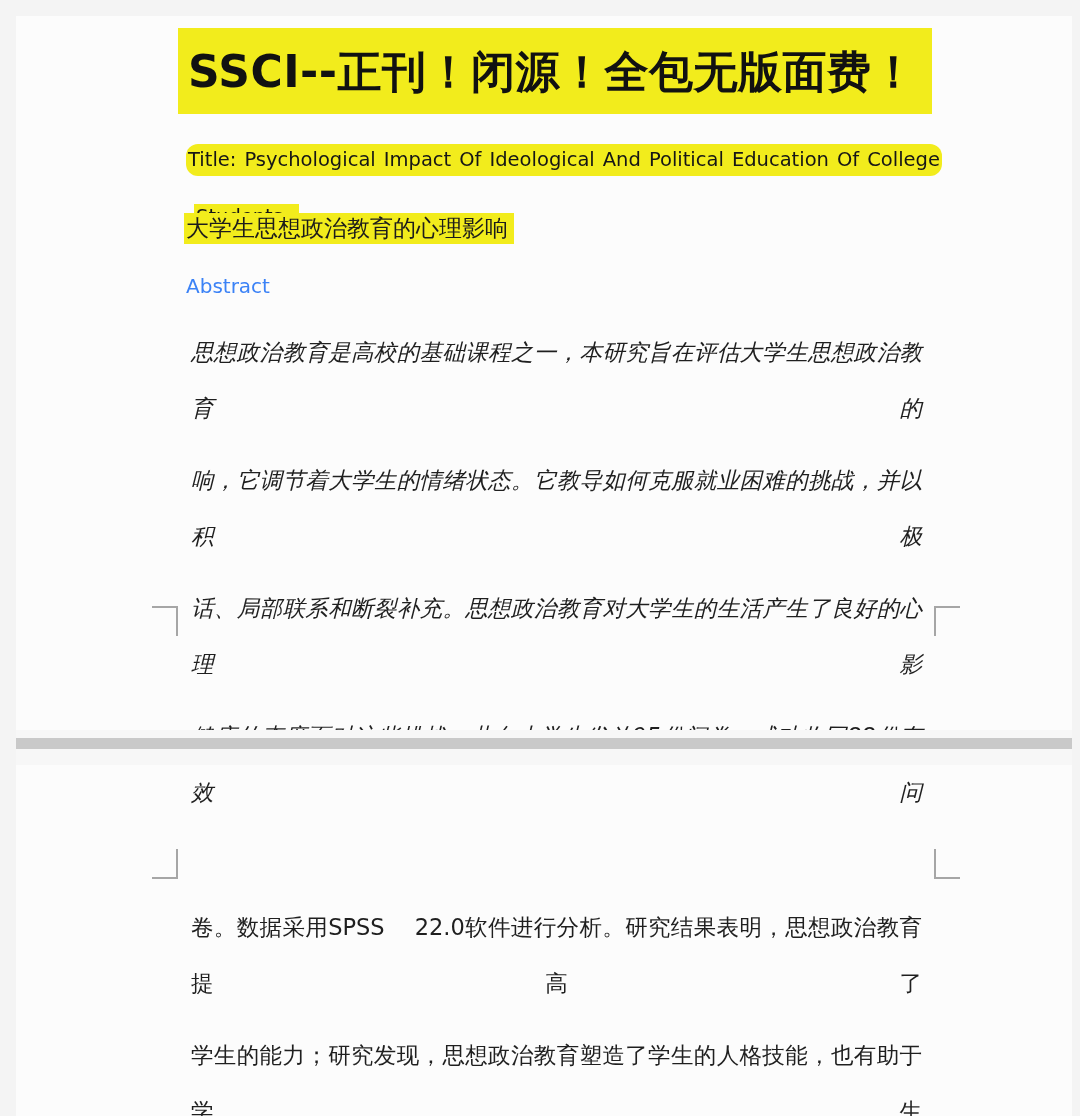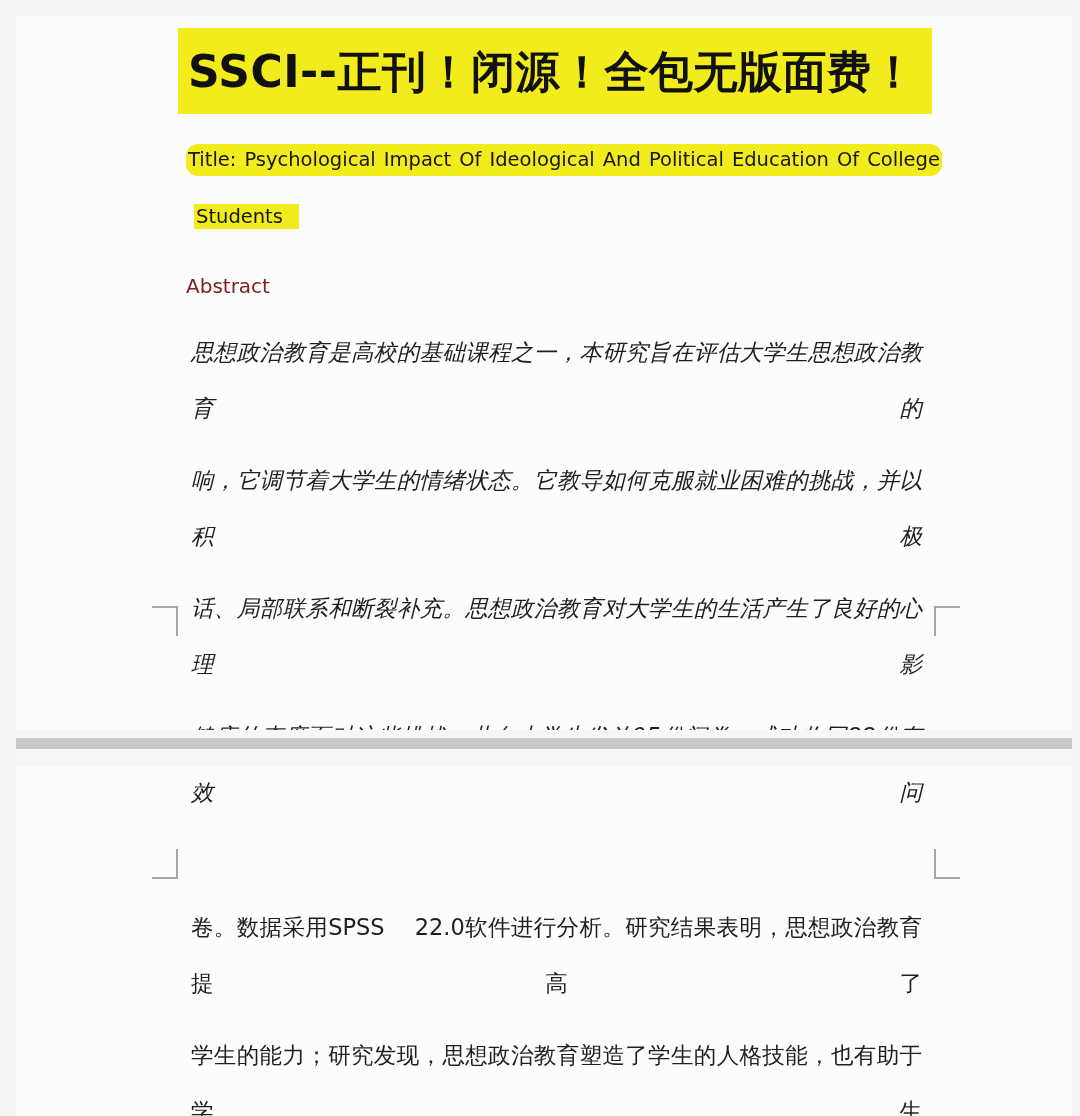--- a/index.html
+++ b/index.html
@@ -73,21 +73,21 @@
     background: var(--highlight, #f2ec1c);
     padding: 2px 6px 3px 2px;
   }
 
   
   .abstract-h {
     position: absolute;
     left: 162px;
     top: 250px;
     font-size: 20px;
-    color: #7f1d1d;
+    color: #3b82f6;
   }
 
   
   .body-block {
     position: absolute;
     left: 159px;
     width: 763px;
     font-size: 22.5px;
     line-height: 56px;
     color: #1f1f1f;
@@ -130,20 +130,23 @@
 
   <div class="promo">SSCI--正刊！闭源！全包无版面费！</div>
 
   <div class="title-en">
     <div class="l1">Title: Psychological Impact Of Ideological And Political Education Of College</div>
     <div class="l2">
       <span>Students</span>
     </div>
   </div>
 
+  <div class="title-zh">
+    <span>大学生思想政治教育的心理影响</span>
+  </div>
 
   <div class="abstract-h">Abstract</div>
 
   <div id="p1-body" class="body-block">
     <div class="bline just">思想政治教育是高校的基础课程之一，本研究旨在评估大学生思想政治教育的</div>
     <div class="bline just">响，它调节着大学生的情绪状态。它教导如何克服就业困难的挑战，并以积极</div>
     <div class="bline just">话、局部联系和断裂补充。思想政治教育对大学生的生活产生了良好的心理影</div>
     <div class="bline just">健康的态度面对这些挑战。共向大学生发放95份问卷，成功收回88份有效问</div>
   </div>
 

